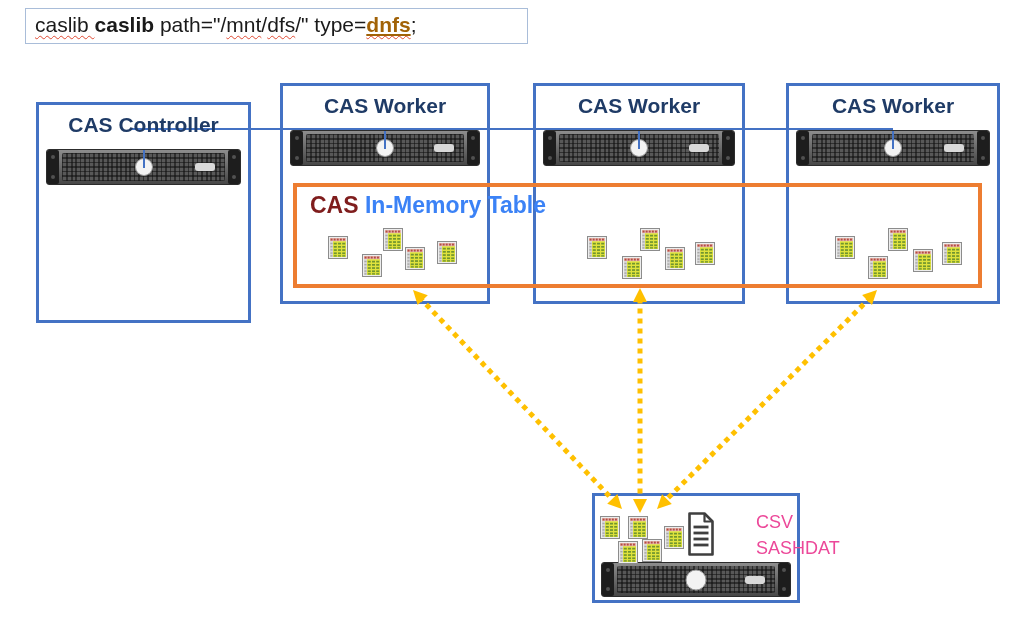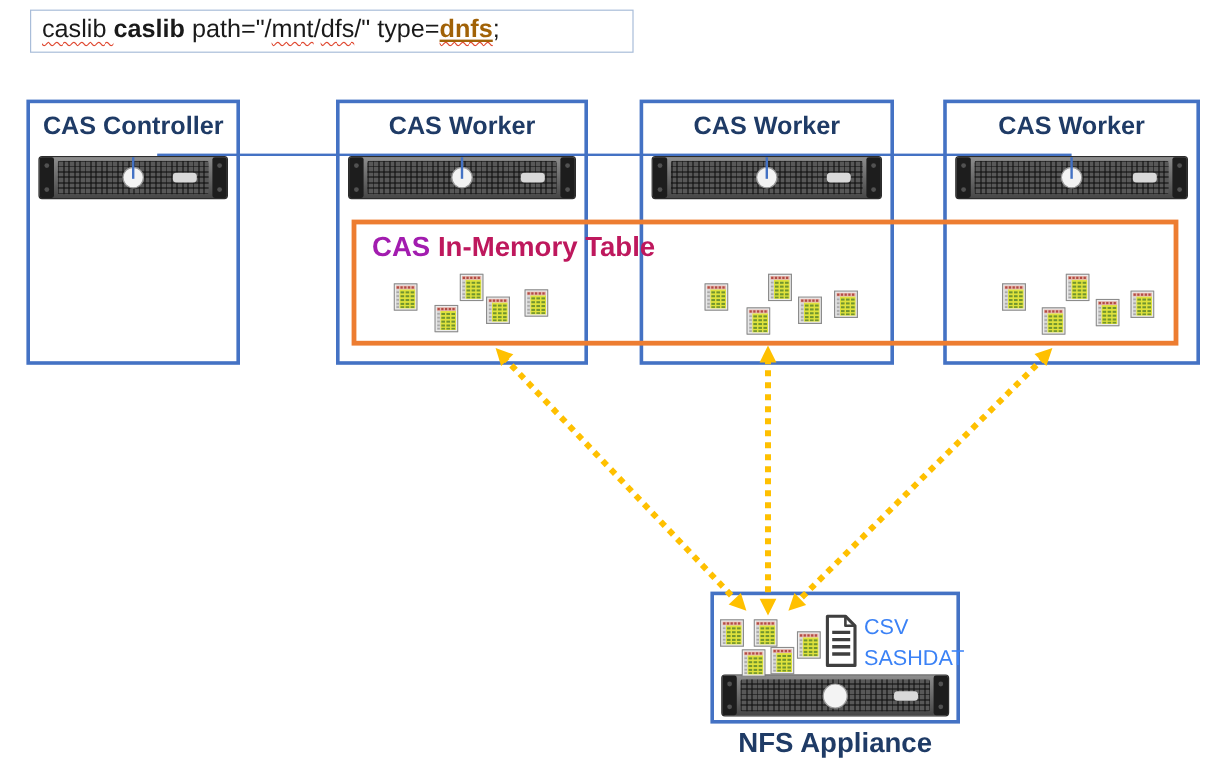--- a/index.html
+++ b/index.html
@@ -43,32 +43,32 @@
   .badge{position:absolute;right:26px;top:50%;transform:translateY(-50%);
          width:20px;height:8px;background:#d9d9d9;border-radius:3px;}
   .stub{position:absolute;left:50%;top:45px;width:2px;height:18px;margin-left:-1px;
         background:#4472C4;z-index:3;}
   .nfs-knob{width:19px;height:19px;}
 
   
   .mem-box{position:absolute;left:293px;top:183px;width:689px;height:105px;
            border:4px solid #ED7D31;box-sizing:border-box;background:transparent;z-index:2;}
   .mem-title{margin:5px 0 0 13px;font-size:23px;font-weight:bold;line-height:26px;}
-  .mem-cas{color:#a21caf}.mem-rest{color:#be185d}
+  .mem-cas{color:#7f1d1d}.mem-rest{color:#3b82f6}
 
   
   .tbl{position:absolute;width:20px;height:23px;z-index:6;
        filter:drop-shadow(0.6px 0.6px 0.6px rgba(0,0,0,.35));}
 
   
   .nfs-box{position:absolute;left:592px;top:493px;width:208px;height:110px;
            border:3px solid #4472C4;box-sizing:border-box;background:transparent;z-index:2;}
   .nfs-server{position:absolute;left:6px;right:6px;top:66px;height:35px;}
   .doc-icon{position:absolute;left:687px;top:511px;width:28px;height:46px;z-index:6;}
-  .file-type{position:absolute;left:720px;font-size:18px;color:#3b82f6;z-index:6;}
+  .file-type{position:absolute;left:756px;font-size:18px;color:#ec4899;z-index:6;}
   .ft-1{top:512px}.ft-2{top:538px}
   .nfs-label{position:absolute;left:560px;top:606px;width:272px;text-align:center;
              font-size:23px;font-weight:bold;color:#1F3B66;}
 
   
   .arrows{position:absolute;left:0;top:0;width:1024px;height:641px;z-index:7;pointer-events:none;}
 </style>
 </head>
 <body>
 
@@ -113,21 +113,21 @@
     </defs>
   </svg>
 
   
   <div class="code-box"><span class="sq">caslib </span><span class="bold">caslib</span><span> path="/</span><span class="sq">mnt</span><span>/</span><span class="sq">dfs</span><span>/" type=</span><span class="sq"><span class="dnfs">dnfs</span></span><span>;</span></div>
 
   
   <div class="net-line"></div>
 
   
-  <div class="node" style="left:22px;width:178px;">
+  <div class="node" style="left:36px;width:215px;margin-top:19px;">
     <div class="node-title">CAS Controller</div>
     <div class="server">
       <div class="server-body"></div>
       <div class="server-mesh"></div>
       <div class="server-cap cap-left">
           <span class="screw screw-top"></span>
           <span class="screw screw-bottom"></span>
         </div>
       <div class="server-cap cap-right">
           <span class="screw screw-top"></span>
@@ -298,21 +298,20 @@
     <path d="M17.5,2.5 v8 h8" fill="none" stroke="#3f3f3f" stroke-width="2.2" stroke-linejoin="round"></path>
     <g stroke="#3f3f3f" stroke-width="2.8">
       <line x1="6.5" y1="16" x2="21.5" y2="16"></line>
       <line x1="6.5" y1="22" x2="21.5" y2="22"></line>
       <line x1="6.5" y1="28" x2="21.5" y2="28"></line>
       <line x1="6.5" y1="34" x2="21.5" y2="34"></line>
     </g>
   </svg>
   <div class="file-type ft-1">CSV</div>
   <div class="file-type ft-2">SASHDAT</div>
-  <div class="nfs-label">NFS Appliance</div>
 
   
   <svg class="arrows" viewBox="0 0 1024 641">
     <g stroke="#FFC000" stroke-width="5" stroke-linecap="square" stroke-dasharray="0.1 9.9" fill="none">
       <path d="M421,299 L613,500"></path>
       <path d="M640,301 L640,500"></path>
       <path d="M869,299 L666,500"></path>
     </g>
     <g fill="#FFC000" stroke="none">
       <polygon points="413,290 427.8,295.3 417.6,304.9"></polygon>

